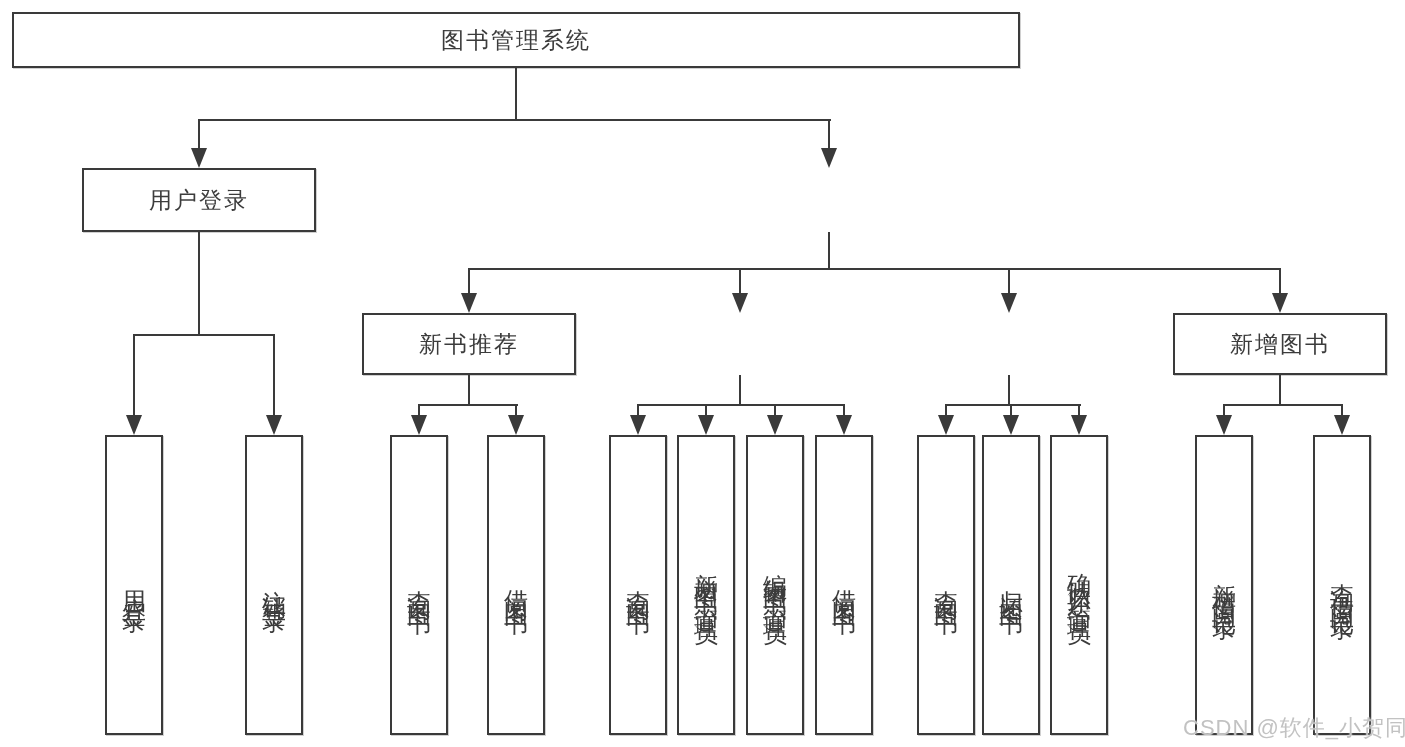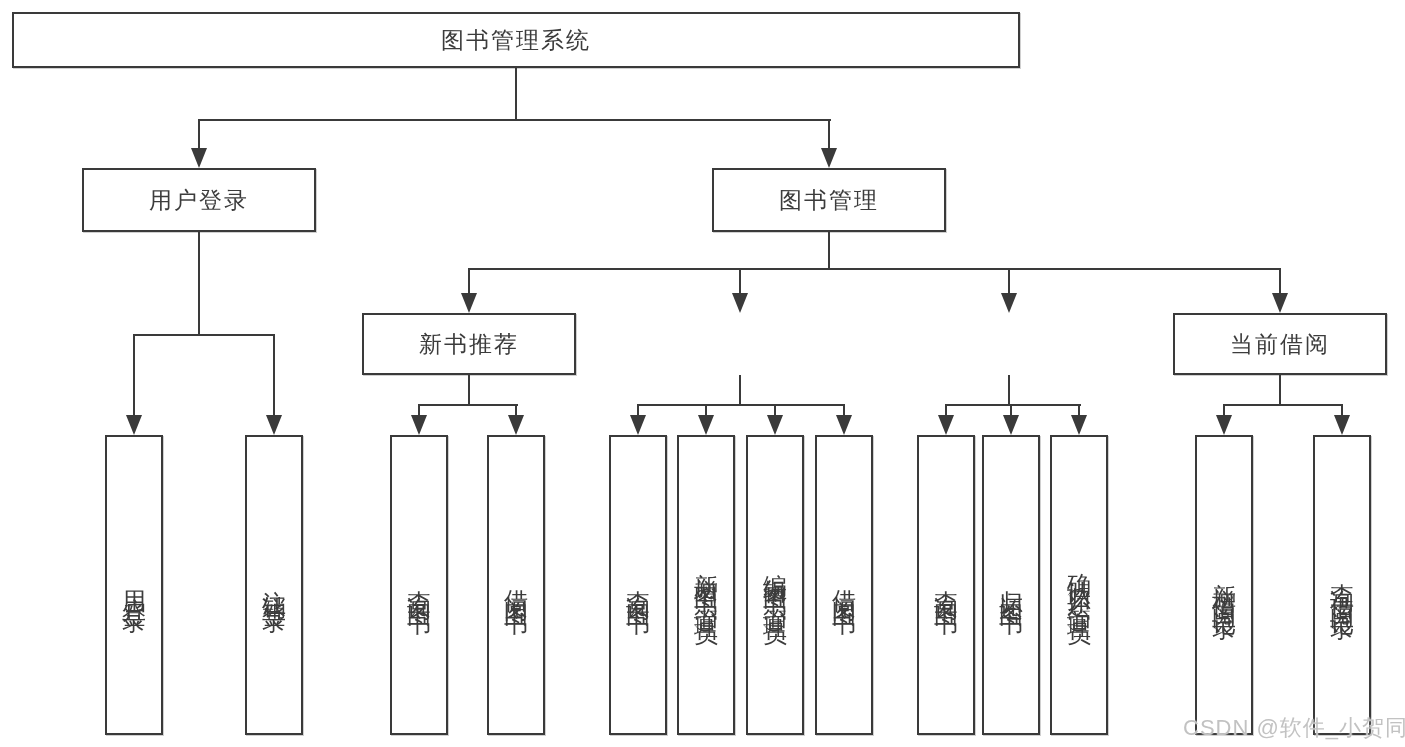--- a/index.html
+++ b/index.html
@@ -31,27 +31,26 @@
 </style>
 </head>
 <body>
 
 <div id="stage">
 
   <div class="box" style="left:12px;top:12px;width:1008px;height:56px;font-family:Liberation Serif, serif;">图书管理系统</div>
 
   <div class="box" style="left:82px;top:168px;width:234px;height:64px;">用户登录</div>
 
-  <div class="box" style="left:712px;top:168px;width:234px;height:64px;">图书管理</div>
 
   <div class="box" style="left:362px;top:313px;width:214px;height:62px;">新书推荐</div>
 
 
 
-  <div class="box" style="left:1173px;top:313px;width:214px;height:62px;">当前借阅</div>
+  <div class="box" style="left:1173px;top:313px;width:214px;height:62px;">新增图书</div>
 
   <div class="box leaf" style="left:105px;top:435px;width:58px;height:300px;">用户登录</div>
 
   <div class="box leaf" style="left:245px;top:435px;width:58px;height:300px;">注销登录</div>
 
   <div class="box leaf" style="left:390px;top:435px;width:58px;height:300px;">查询图书</div>
 
   <div class="box leaf" style="left:487px;top:435px;width:58px;height:300px;">借阅图书</div>
 
   <div class="box leaf" style="left:609px;top:435px;width:58px;height:300px;">查询图书</div>

